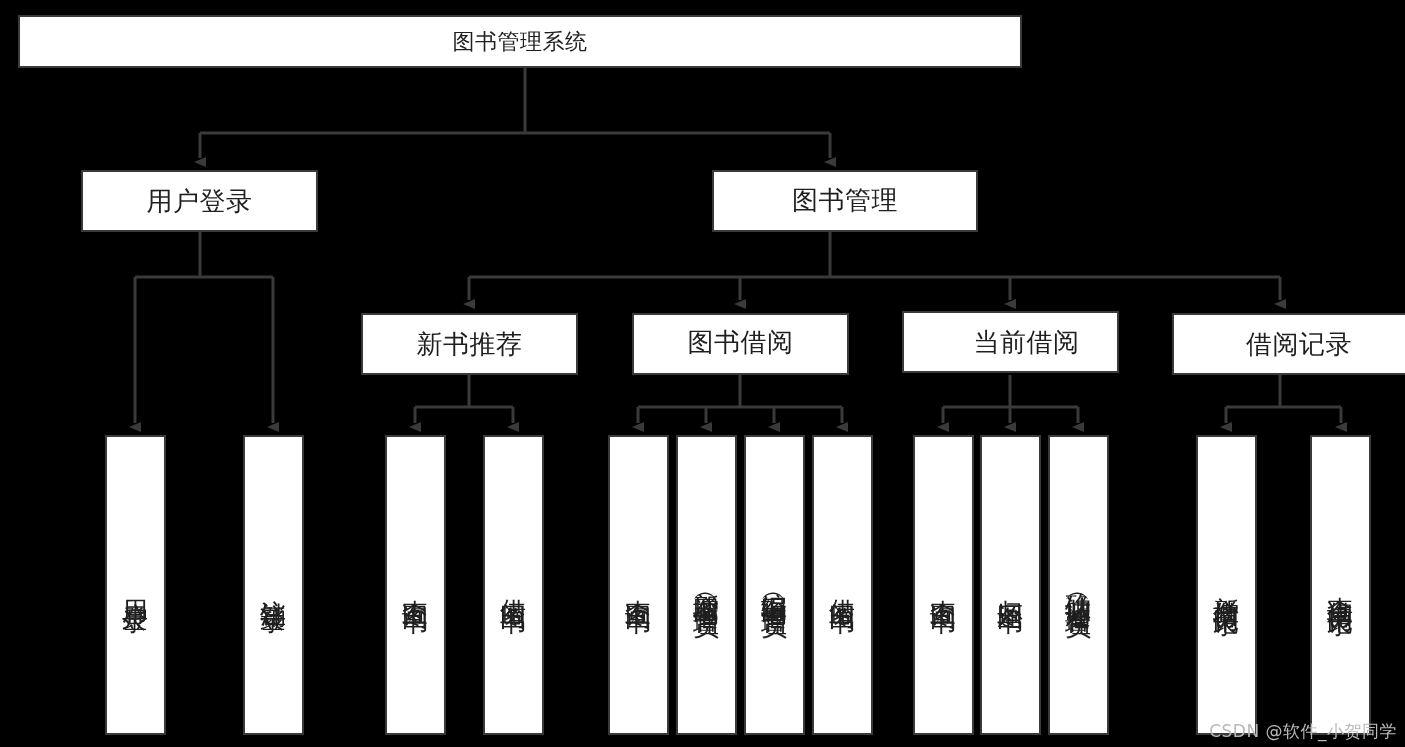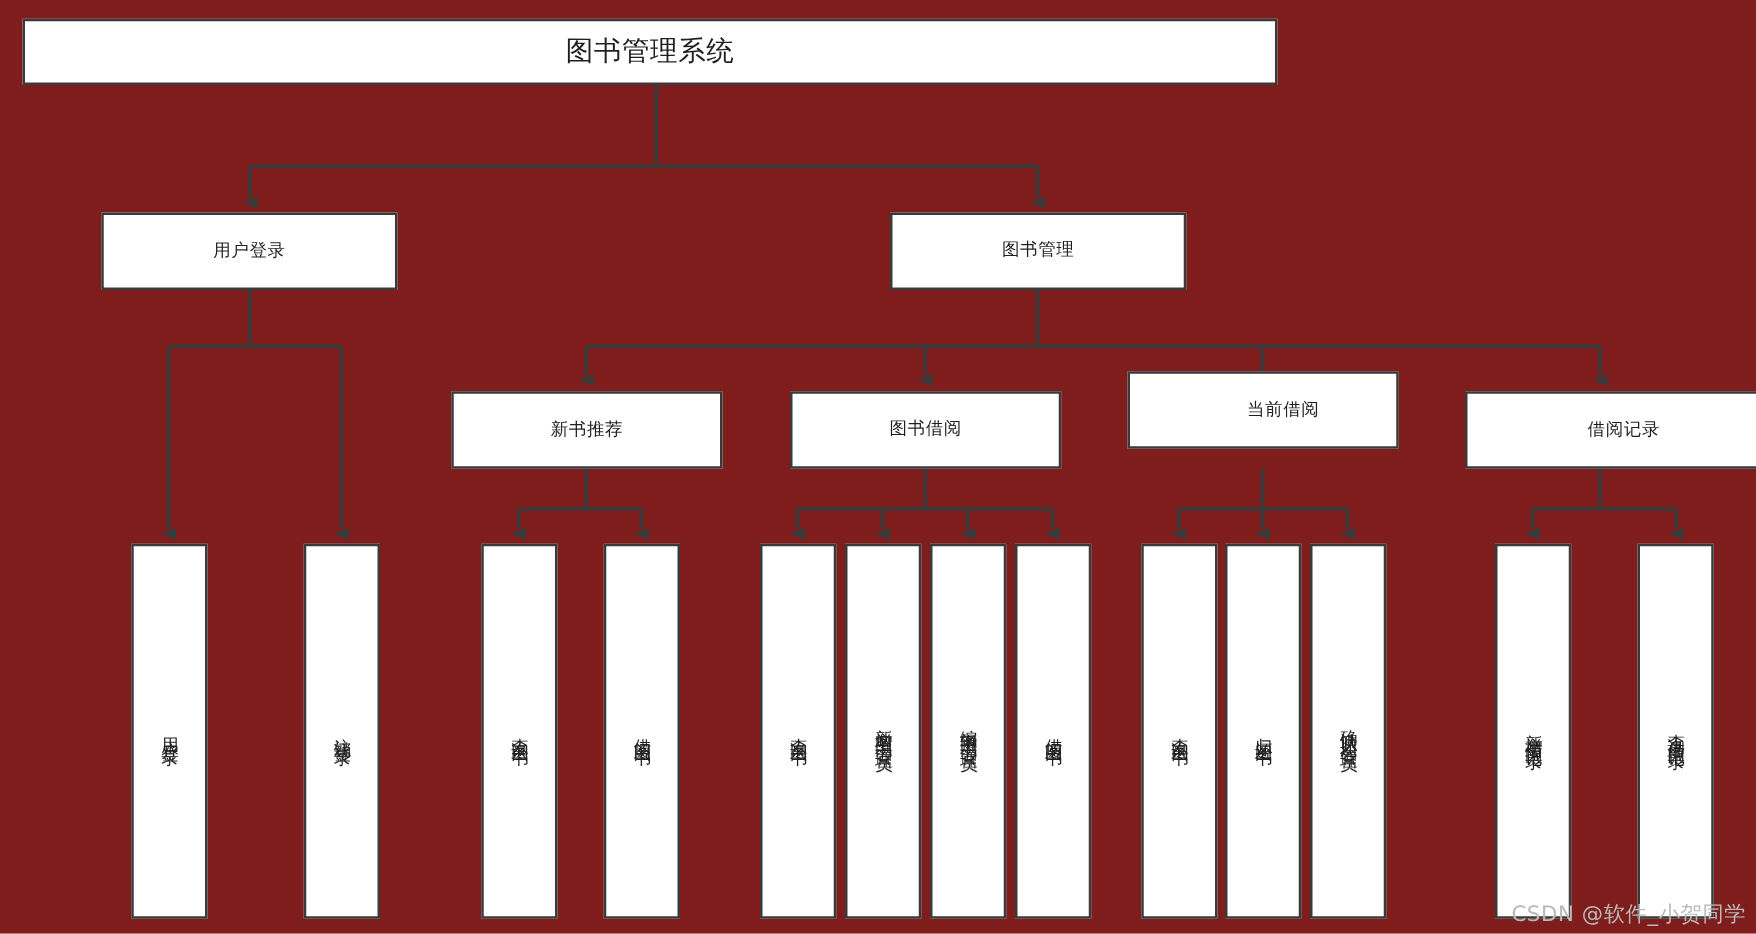--- a/index.html
+++ b/index.html
@@ -9,21 +9,21 @@
     background: #ffffff;
   }
   body {
     font-family: "DejaVu Sans", "Liberation Sans", sans-serif;
     color: #1a1a1a;
   }
   #canvas {
     position: relative;
     width: 1405px;
     height: 747px;
-    background: #7f1d1d;
+    background: #000000;
     overflow: hidden;
   }
   #edges {
     position: absolute;
     left: 0;
     top: 0;
     width: 1405px;
     height: 747px;
     pointer-events: none;
   }
@@ -31,21 +31,21 @@
     position: absolute;
     box-sizing: border-box;
     background: #ffffff;
     border: 2px solid #3a3a3a;
     display: flex;
     align-items: center;
     justify-content: center;
     z-index: 2;
   }
   .node-label {
-    font-size: 14px;
+    font-size: 26px;
     line-height: 1.18;
     letter-spacing: 0.5px;
     color: #1f1f1f;
     white-space: nowrap;
     text-align: center;
   }
   .node.leaf .node-label {
     writing-mode: vertical-rl;
     text-orientation: upright;
     letter-spacing: 3px;
@@ -120,31 +120,31 @@
     </g>
   </svg>
 
   <div class="node root" style="left:18px; top:15px; width:1004px; height:53px;">
     <span class="node-label">图书管理系统</span>
   </div>
 
   <div class="node" style="left:81px; top:170px; width:237px; height:62px;">
     <span class="node-label">用户登录</span>
   </div>
-  <div class="node" style="left:712px; top:170px; width:237px; height:62px;font-family:Liberation Serif, serif;">
+  <div class="node" style="left:712px; top:170px; width:266px; height:62px;font-family:Liberation Serif, serif;">
     <span class="node-label">图书管理</span>
   </div>
 
   <div class="node" style="left:361px; top:313px; width:217px; height:62px;">
     <span class="node-label">新书推荐</span>
   </div>
   <div class="node" style="left:632px; top:313px; width:217px; height:62px;font-family:Liberation Mono, monospace;">
     <span class="node-label">图书借阅</span>
   </div>
-  <div class="node" style="left:902px; top:297px; width:217px; height:62px;padding-left:32px;">
+  <div class="node" style="left:902px; top:311px; width:217px; height:62px;padding-left:32px;">
     <span class="node-label">当前借阅</span>
   </div>
   <div class="node" style="left:1172px; top:313px; width:254px; height:62px;">
     <span class="node-label">借阅记录</span>
   </div>
 
   <div class="node leaf" style="left:105px; top:435px; width:61px; height:300px;">
     <span class="node-label">用户登录</span>
   </div>
   <div class="node leaf" style="left:243px; top:435px; width:61px; height:300px;">

